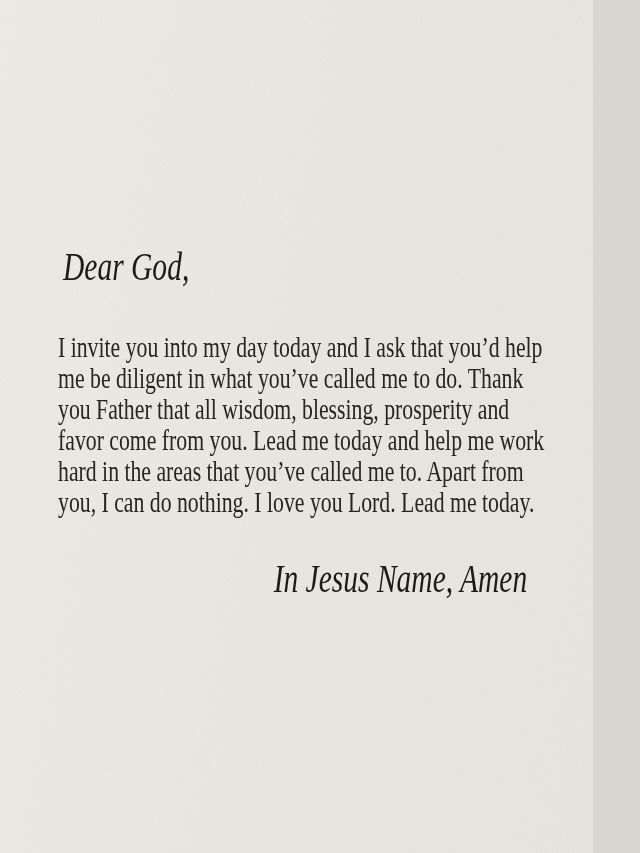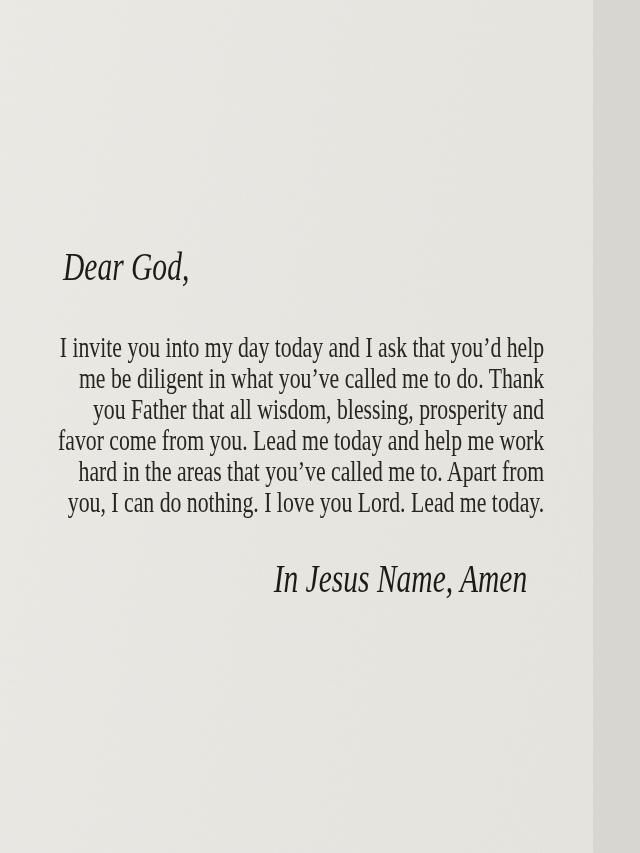--- a/index.html
+++ b/index.html
@@ -8,21 +8,20 @@
     background: #d8d6d1;
   }
 
   .page {
     position: relative;
     width: 593px;
     height: 853px;
     overflow: hidden;
     background: linear-gradient(100deg, #edebe6 0%, #e9e7e2 55%, #e7e5df 100%);
     font-family: "Liberation Serif", serif;
-    text-align: right;
   }
 
   .texture {
     position: absolute;
     left: 0;
     top: 0;
     width: 640px;
     height: 853px;
     display: block;
     pointer-events: none;

